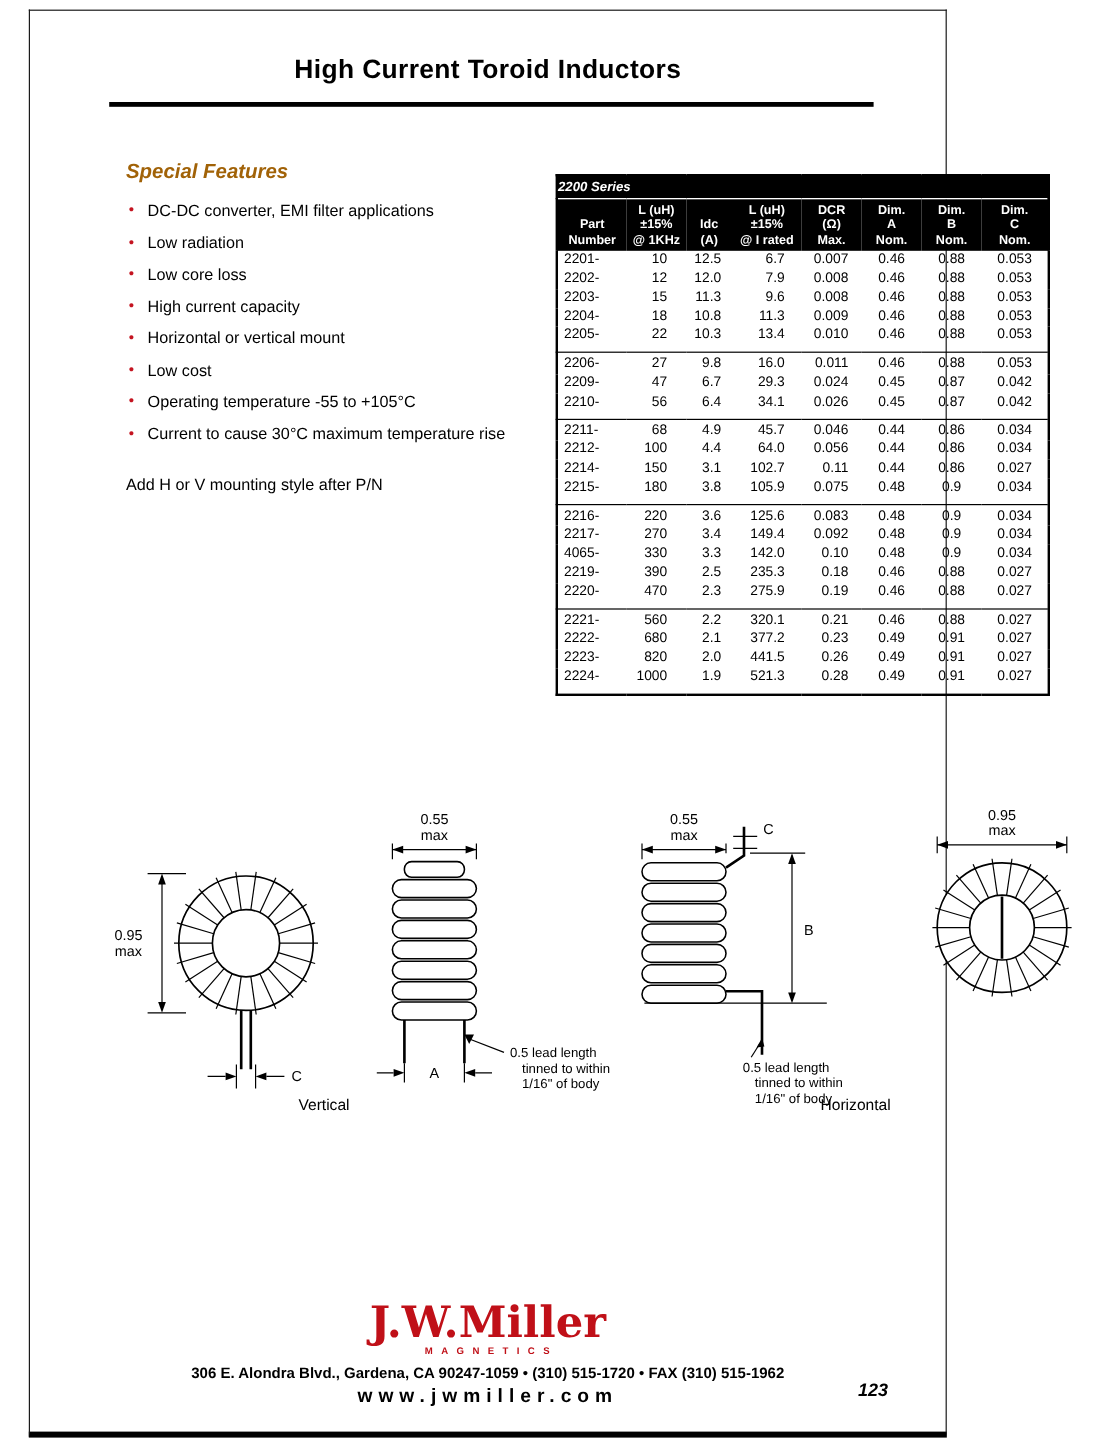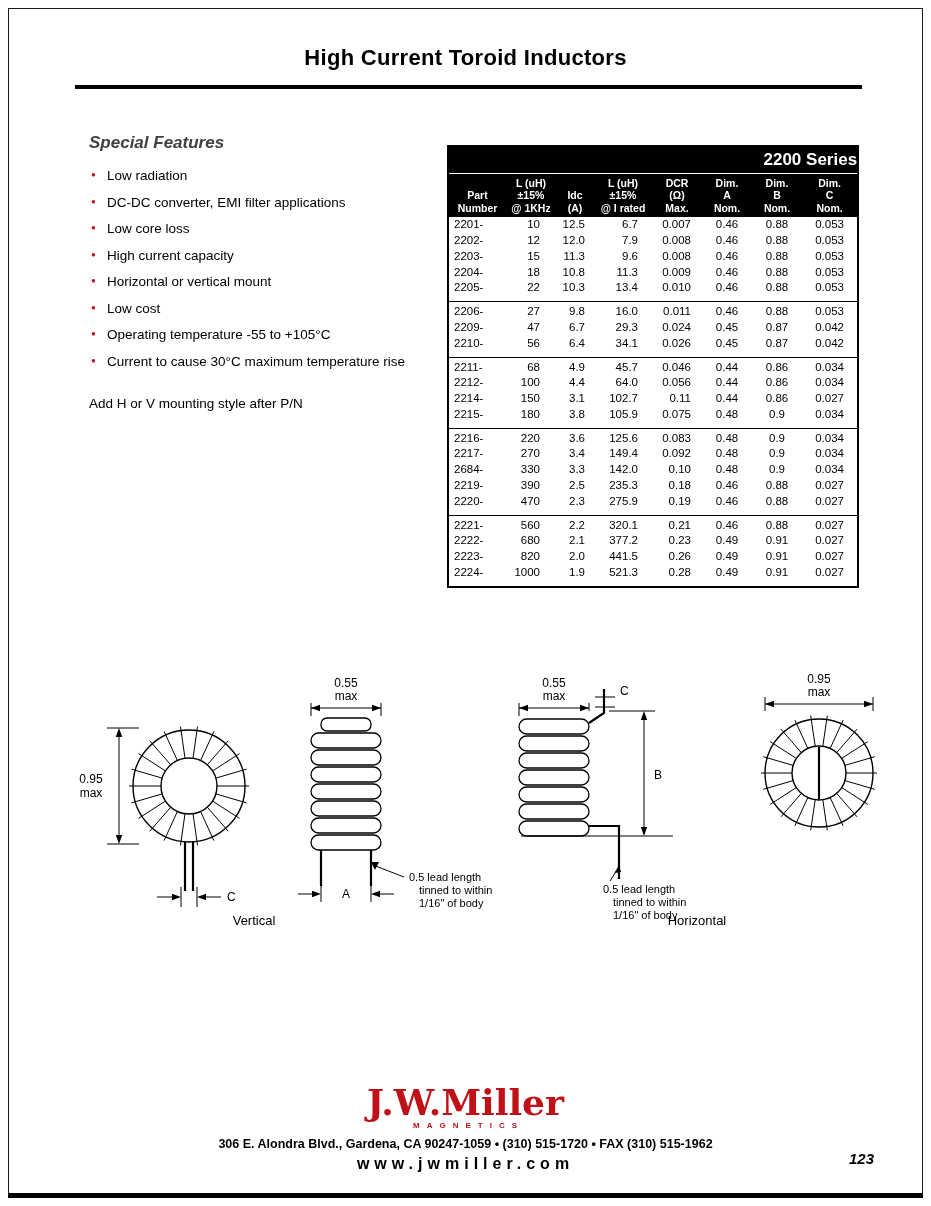--- a/index.html
+++ b/index.html
@@ -2,41 +2,41 @@
 <html><head>
 <meta charset="utf-8">
 <style>
   * { box-sizing: border-box; }
   html, body { margin: 0; padding: 0; }
   body {
     width: 931px; height: 1206px; background: #fff; color: #000;
     font-family: "Liberation Sans", sans-serif; position: relative; overflow: hidden;
   }
   .page {
-    position: absolute; left: 8px; top: 8px; width: 915px; height: 1190px;
+    position: absolute; left: 24px; top: 8px; width: 765px; height: 1190px;
     border: 1px solid #1a1a1a; border-bottom: 5px solid #000; background: #fff;
   }
   .title {
     position: absolute; top: 36px; left: 0; width: 100%; text-align: center;
     font-size: 22px; font-weight: bold; letter-spacing: .3px; margin: 0;
   }
   .title-rule { position: absolute; top: 76px; left: 66px; right: 60px; height: 3.5px; background: #000; }
 
   
   .features { position: absolute; left: 80px; top: 124px; width: 332px; }
-  .features h2 { color: #404040; font-style: italic; font-size: 17px; margin: 0 0 14px 0; }
+  .features h2 { color: #a16207; font-style: italic; font-size: 17px; margin: 0 0 14px 0; }
   .features ul { list-style: none; margin: 0; padding: 0; }
   .feature { position: relative; padding-left: 18px; font-size: 13.5px; line-height: 1.3; margin-bottom: 9px; }
   .feature::before { content: "●"; color: #c41420; font-size: 8px; position: absolute; left: 2px; top: 3px; }
   .note { font-size: 13.5px; margin: 26px 0 0 0; }
 
   
   .table-wrap { position: absolute; left: 438px; top: 136px; width: 412px; }
   table { width: 100%; border-collapse: collapse; border: 2px solid #000; table-layout: fixed; }
-  .series { background: #000; color: #fff; font-size: 17px; font-weight: bold; text-align: right; padding: 3px 0; border-bottom: 1.5px solid #fff; }
+  .series { background: #000; color: #fff; font-size: 11px; font-weight: bold; text-align: left; padding: 3px 0; border-bottom: 1.5px solid #fff; font-style: italic; }
   thead tr.cols th { background: #000; color: #fff; font-size: 10.5px; font-weight: bold; vertical-align: bottom; text-align: center; padding: 3px 1px; line-height: 1.18; margin-top: 40px; }
   thead th.h0 { text-align: left; padding-left: 4px; }
   tbody td { font-size: 11.5px; line-height: 1.2; padding: 1px 2px; }
   td.c0 { text-align: left; padding-left: 5px; }
   td.c1 { text-align: right; padding-right: 16px; }
   td.c2 { text-align: right; padding-right: 9px; }
   td.c3 { text-align: right; padding-right: 14px; }
   td.c4 { text-align: right; padding-right: 11px; }
   td.c5, td.c6, td.c7 { text-align: center; }
   tr.group-start td { border-top: 1.5px solid #000; padding-top: 3px; }
@@ -68,22 +68,22 @@
 <body>
 
 <div class="page">
 
   <h1 class="title">High Current Toroid Inductors</h1>
   <div class="title-rule"></div>
 
   <section class="features">
     <h2>Special Features</h2>
     <ul>
+        <li class="feature">DC-DC converter, EMI filter applications</li>
         <li class="feature">Low radiation</li>
-        <li class="feature">DC-DC converter, EMI filter applications</li>
         <li class="feature">Low core loss</li>
         <li class="feature">High current capacity</li>
         <li class="feature">Horizontal or vertical mount</li>
         <li class="feature">Low cost</li>
         <li class="feature">Operating temperature -55 to +105°C</li>
         <li class="feature">Current to cause 30°C maximum temperature rise</li>
       </ul>
     <p class="note">Add H or V mounting style after P/N</p>
   </section>
 
@@ -279,21 +279,21 @@
             <td class="c0">2217-</td>
             <td class="c1">270</td>
             <td class="c2">3.4</td>
             <td class="c3">149.4</td>
             <td class="c4">0.092</td>
             <td class="c5">0.48</td>
             <td class="c6">0.9</td>
             <td class="c7">0.034</td>
           </tr>
           <tr class="">
-            <td class="c0">2684-</td>
+            <td class="c0">4065-</td>
             <td class="c1">330</td>
             <td class="c2">3.3</td>
             <td class="c3">142.0</td>
             <td class="c4">0.10</td>
             <td class="c5">0.48</td>
             <td class="c6">0.9</td>
             <td class="c7">0.034</td>
           </tr>
           <tr class="">
             <td class="c0">2219-</td>

